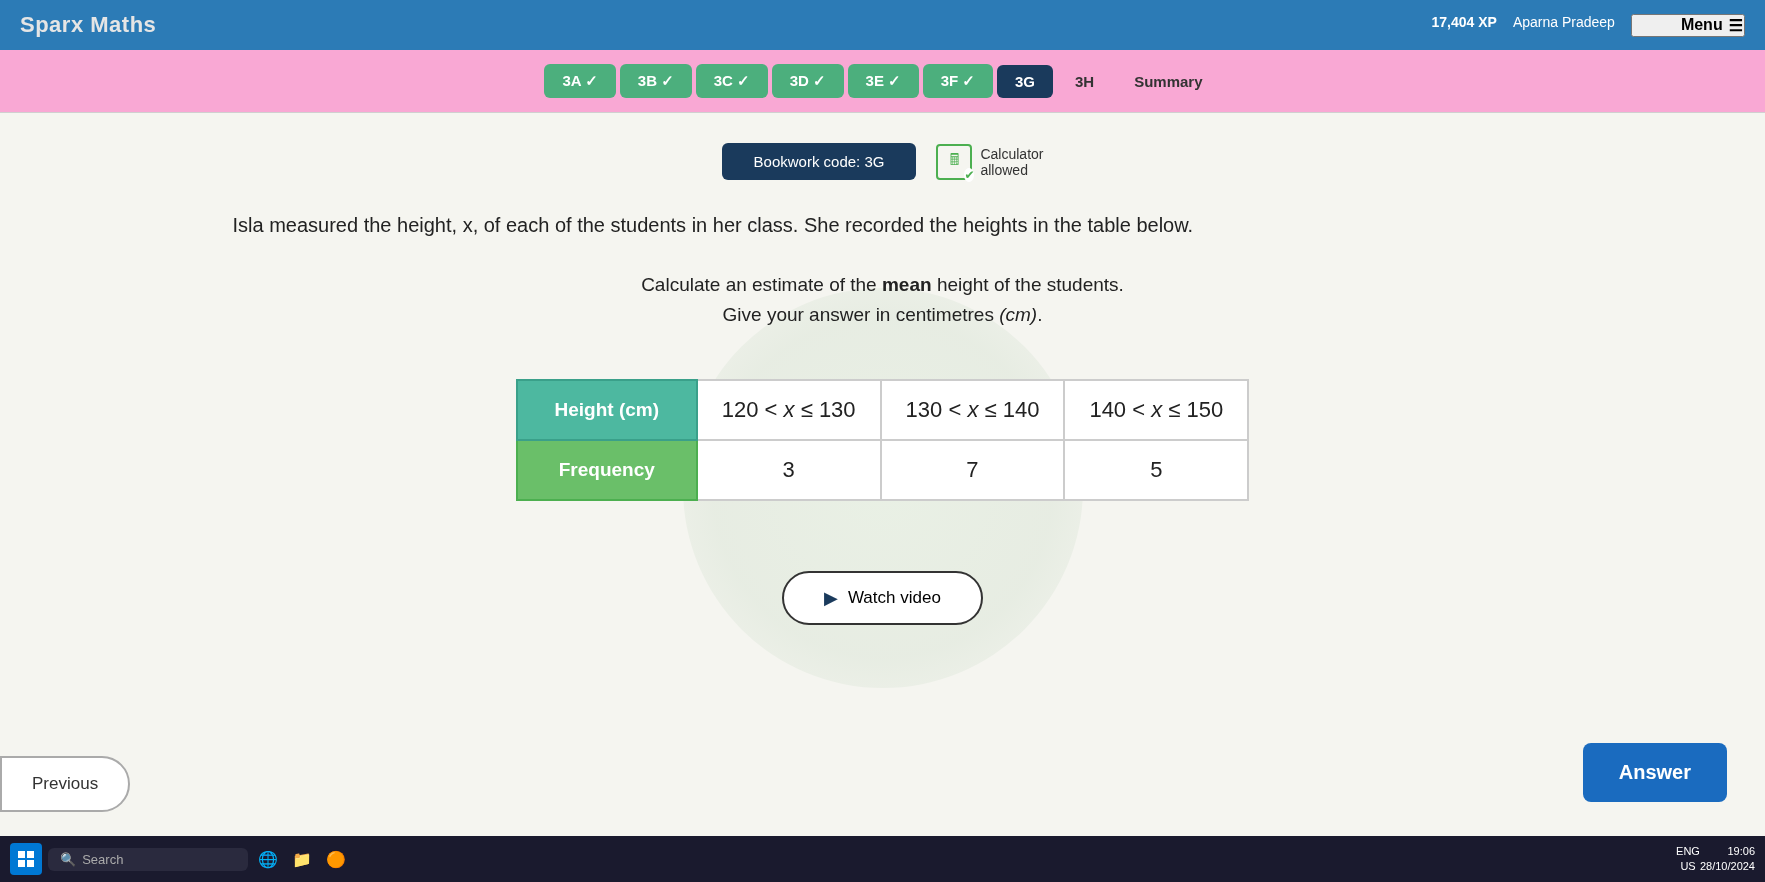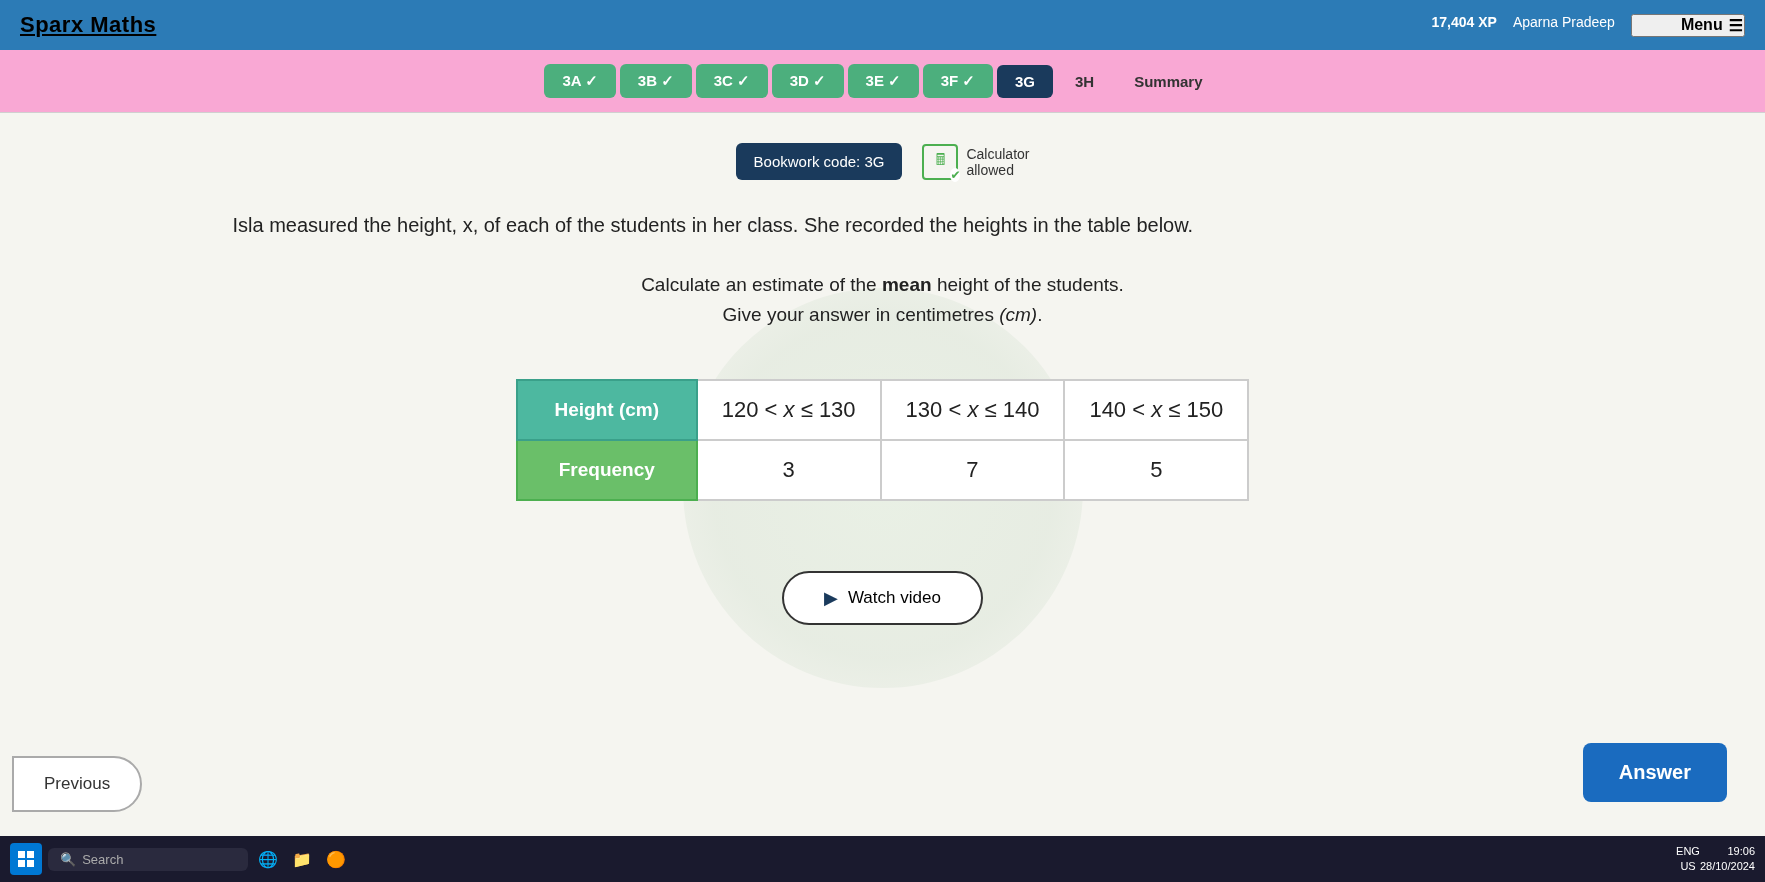--- a/index.html
+++ b/index.html
@@ -19,25 +19,24 @@
     
     .header {
       background: #2c7bb6;
       padding: 12px 20px;
       display: flex;
       align-items: center;
       justify-content: space-between;
     }
 
     .header-logo {
-      color: #000000;
+      color: #e5e5e5;
       font-size: 22px;
       font-weight: bold;
       letter-spacing: 0.5px;
-      text-decoration: underline;
     }
 
     .header-right {
       display: flex;
       align-items: flex-start;
       gap: 16px;
       color: white;
       font-size: 14px;
     }
 
@@ -126,21 +125,21 @@
       display: flex;
       align-items: center;
       gap: 20px;
       margin-bottom: 30px;
       z-index: 1;
     }
 
     .bookwork-badge {
       background: #1a3a5c;
       color: white;
-      padding: 10px 18px;
+      padding: 10px 32px;
       border-radius: 6px;
       font-size: 15px;
       font-weight: 500;
     }
 
     .calculator-info {
       display: flex;
       align-items: center;
       gap: 8px;
       font-size: 14px;
@@ -273,21 +272,21 @@
       padding: 18px 36px;
       font-size: 20px;
       font-weight: 600;
       cursor: pointer;
       z-index: 100;
     }
 
     
     .prev-btn {
       position: fixed;
-      left: 12px;
+      left: 0;
       bottom: 70px;
       background: white;
       color: #333;
       border: 2px solid #aaa;
       border-radius: 0 30px 30px 0;
       padding: 16px 30px;
       font-size: 17px;
       font-weight: 500;
       cursor: pointer;
       z-index: 100;

